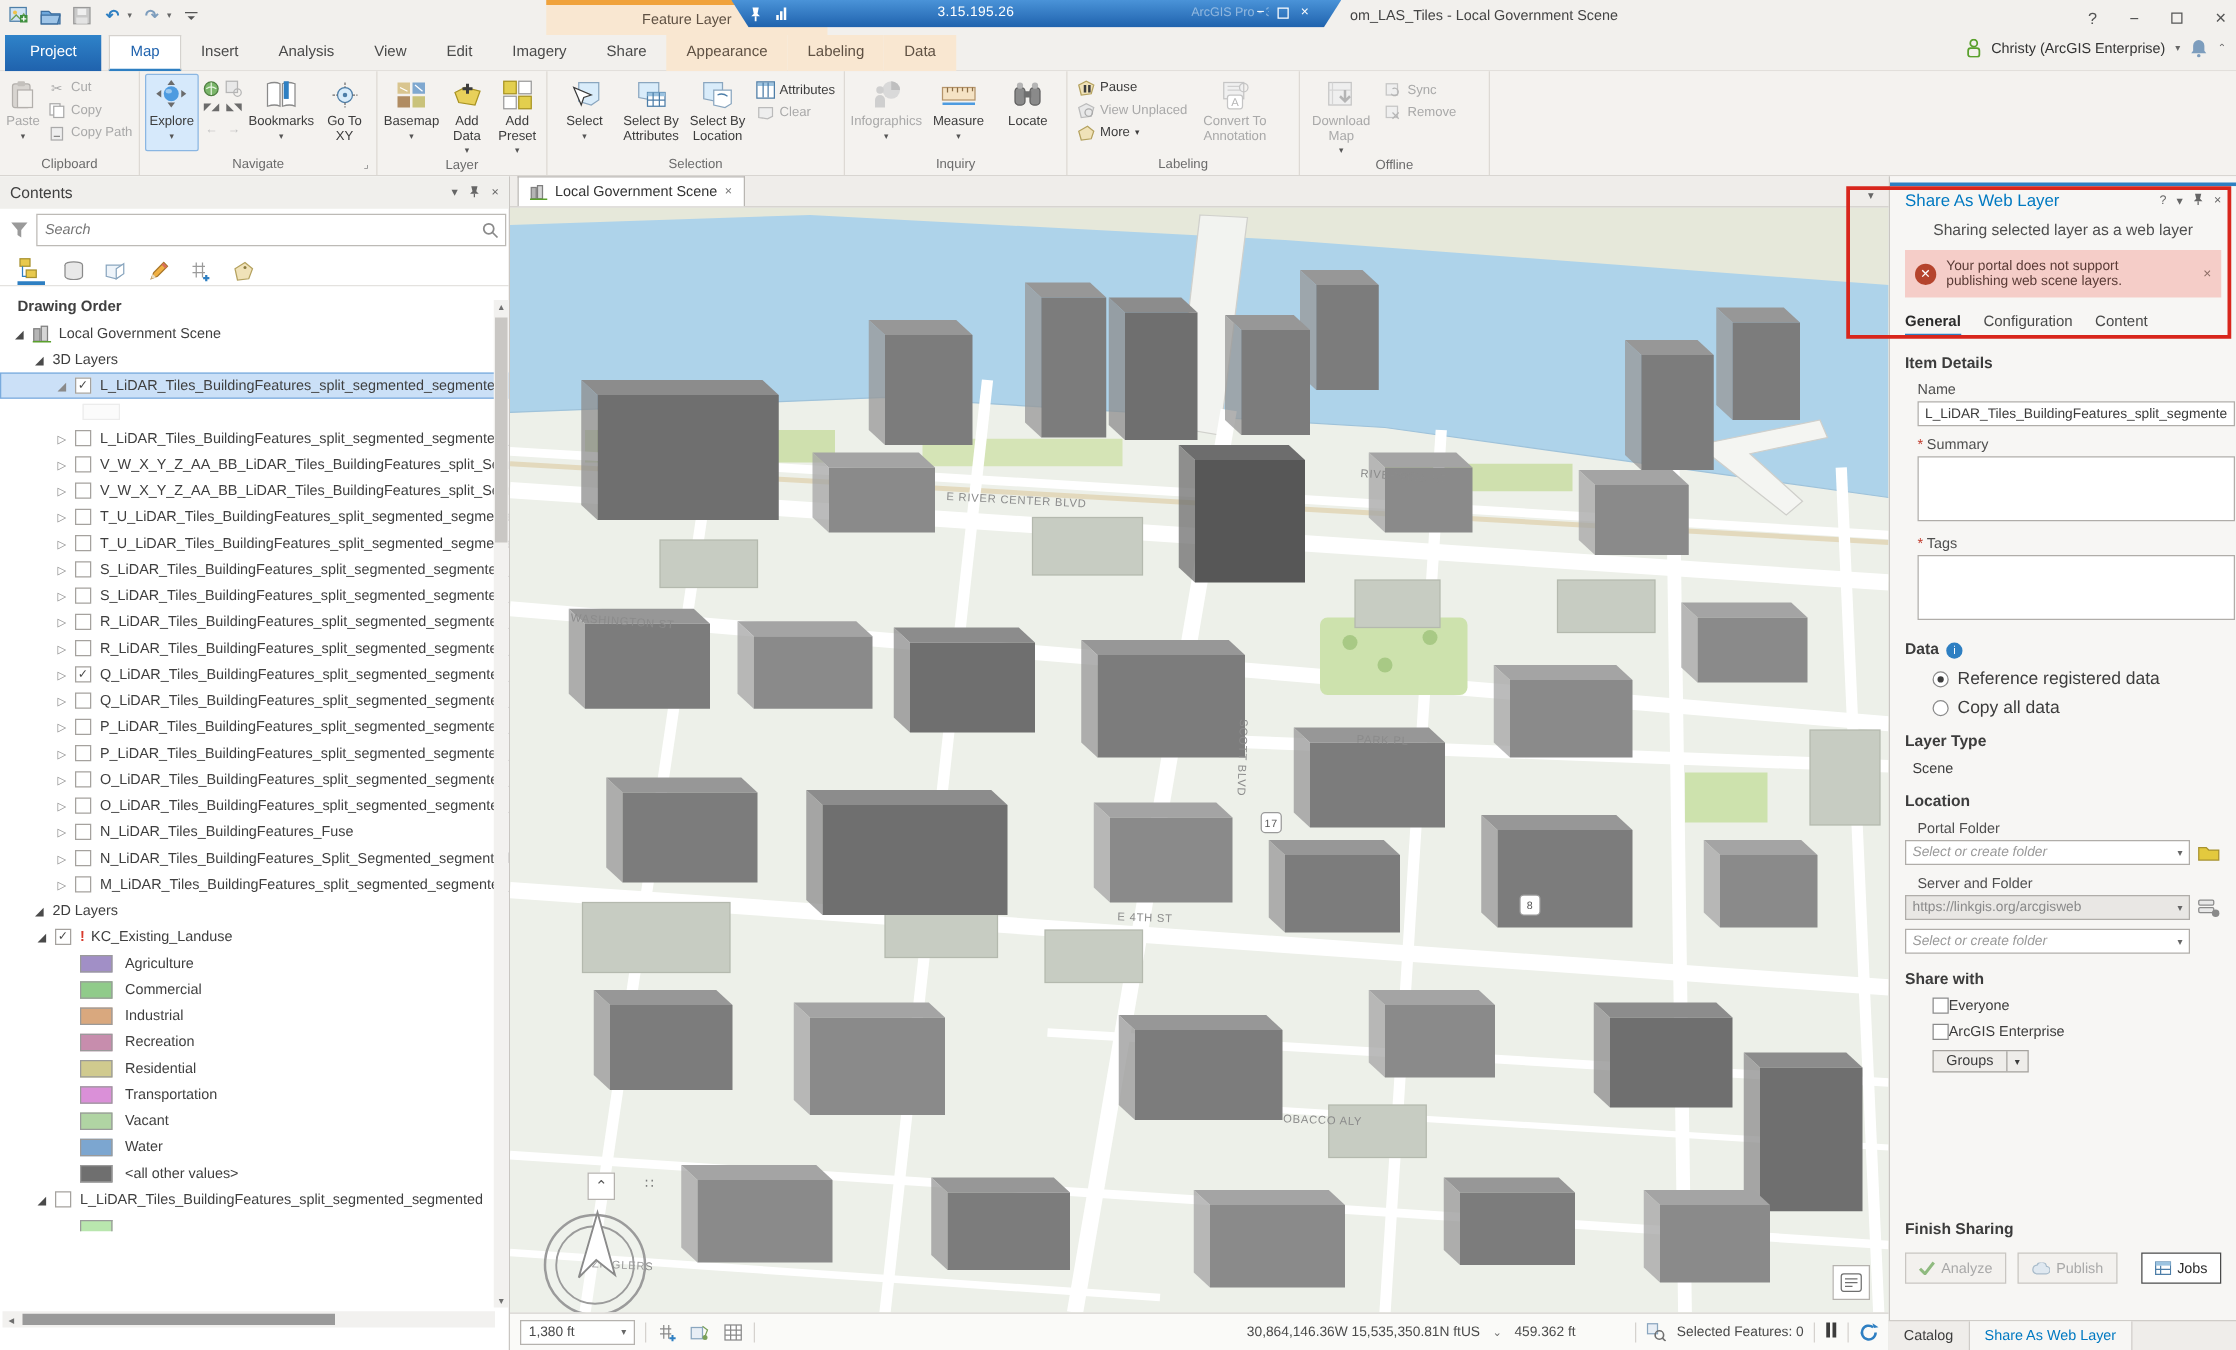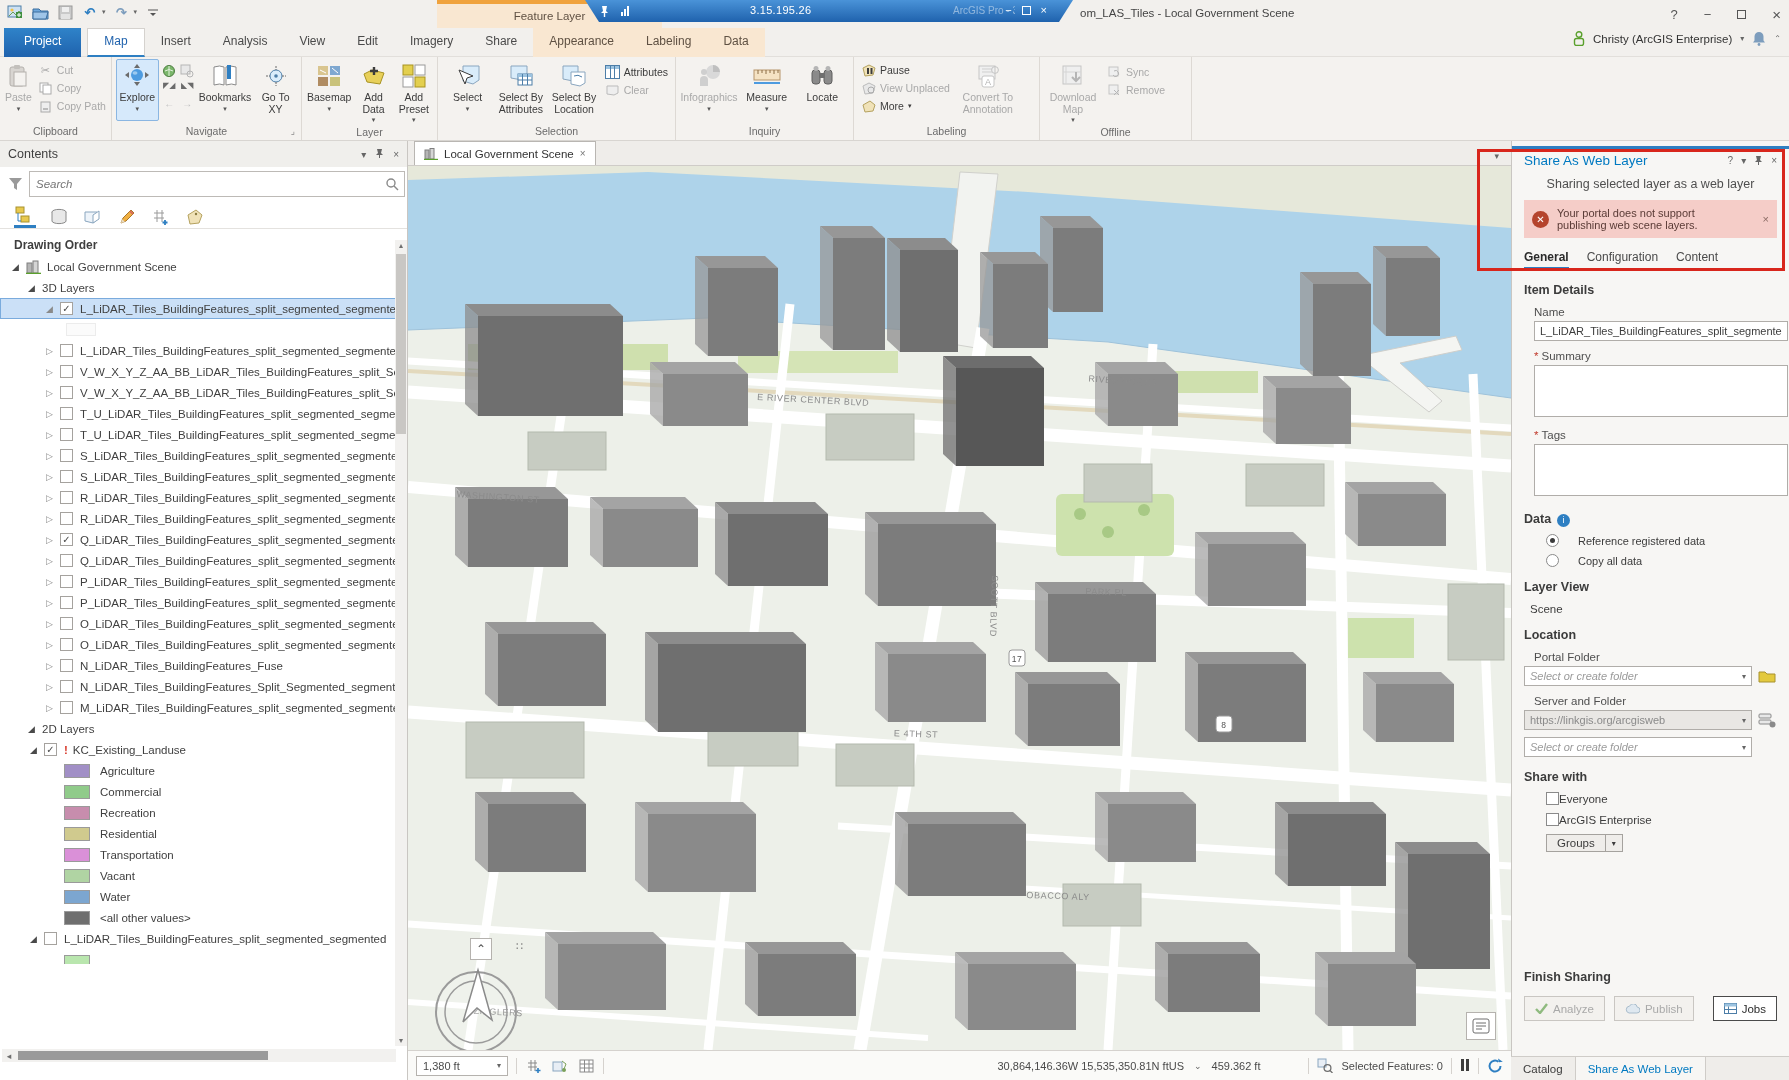--- a/index.html
+++ b/index.html
@@ -115,21 +115,21 @@
 .perror .dis{margin-left:auto;color:#8a6b64;font-size:11px}
 .ptabs{display:flex;gap:18px;margin-top:12px;border-bottom:1px solid #dcdad6;padding-bottom:5px;font-size:12px;color:#4a4a4a}
 .ptab.on{font-weight:bold;color:#2b2b2b;position:relative}
 .ptab.on:after{content:"";position:absolute;left:0;right:0;bottom:-6px;height:3px;background:#2e7fc2}
 .psec{font-weight:bold;font-size:12.5px;color:#3c3c3c;margin:13px 0 0 0}
 .plab{font-size:11.5px;color:#4f4f4f;margin:9px 0 3px 10px}
 .plab .req{color:#c0392b;margin-right:3px}
 .pinput{width:254px;height:20px;border:1px solid #b0ada9;background:#fff;font-size:11px;color:#3c3c3c;padding:0 5px;font-family:"Liberation Sans",sans-serif;margin-left:10px}
 .parea{width:254px;height:52px;border:1px solid #b0ada9;background:#fff;margin-left:10px;resize:none}
 .infoi{display:inline-block;width:13px;height:13px;border-radius:50%;background:#2e7fc2;color:#fff;font-size:9px;text-align:center;line-height:13px;font-weight:normal;margin-left:6px}
-.radio{display:flex;align-items:center;gap:19px;margin:7px 0 0 22px;font-size:11px;color:#3c3c3c}
+.radio{display:flex;align-items:flex-end;gap:7px;margin:7px 0 0 22px;font-size:14px;color:#3c3c3c}
 .rdot{width:13px;height:13px;border:1px solid #8a8a8a;border-radius:50%;background:#fff;position:relative}
 .rdot.on:after{content:"";position:absolute;left:3px;top:3px;width:5px;height:5px;border-radius:50%;background:#3c3c3c}
 .pplain{font-size:11.5px;color:#3c3c3c;margin:9px 0 0 6px}
 .combo{width:228px;height:20px;border:1px solid #b0ada9;background:#fff;display:flex;align-items:center;padding:0 5px;font-size:11px}
 .combo .ph{font-style:italic;color:#9a9a9a}
 .combo .cdd{margin-left:auto;color:#666;font-size:8px}
 .combo.gray{background:#e9e7e4;color:#8a8a8a}
 .cbrow{display:flex;align-items:center;gap:0;margin:8px 0 0 22px;font-size:11.5px;color:#3c3c3c}
 .pcb{width:13px;height:13px;border:1px solid #8a8a8a;background:#fff}
 .grpbtn{margin:8px 0 0 22px;display:inline-flex;border:1px solid #a5a29e;background:#efedea;font-size:11.5px;color:#3c3c3c}
@@ -758,20 +758,24 @@
         <span>KC_Existing_Landuse</span>
       </div>
       <div>
           <div class="lrow">
             <span class="lsw" style="background: rgb(161, 143, 198);"></span>
             <span class="ltx">Agriculture</span>
           </div>
           <div class="lrow">
             <span class="lsw" style="background: rgb(144, 203, 138);"></span>
             <span class="ltx">Commercial</span>
+          </div>
+          <div class="lrow">
+            <span class="lsw" style="background: rgb(217, 168, 126);"></span>
+            <span class="ltx">Industrial</span>
           </div>
           <div class="lrow">
             <span class="lsw" style="background: rgb(199, 141, 173);"></span>
             <span class="ltx">Recreation</span>
           </div>
           <div class="lrow">
             <span class="lsw" style="background: rgb(208, 202, 142);"></span>
             <span class="ltx">Residential</span>
           </div>
           <div class="lrow">
@@ -1106,21 +1110,21 @@
       <div class="psec"><span>Data</span><span class="infoi">i</span></div>
       <div class="radio">
           <span class="rdot on"></span>
           <span>Reference registered data</span>
         </div>
       <div class="radio">
           <span class="rdot"></span>
           <span>Copy all data</span>
         </div>
 
-      <div class="psec">Layer View</div>
+      <div class="psec">Layer Type</div>
       <div class="pplain">Scene</div>
 
       <div class="psec">Location</div>
       <div class="plab">Portal Folder</div>
       <div style="display:flex;align-items:center;gap:6px">
         <div class="combo">
           <span class="ph">Select or create folder</span>
           <span class="cdd">▾</span>
         </div>
         <svg width="18" height="14">

